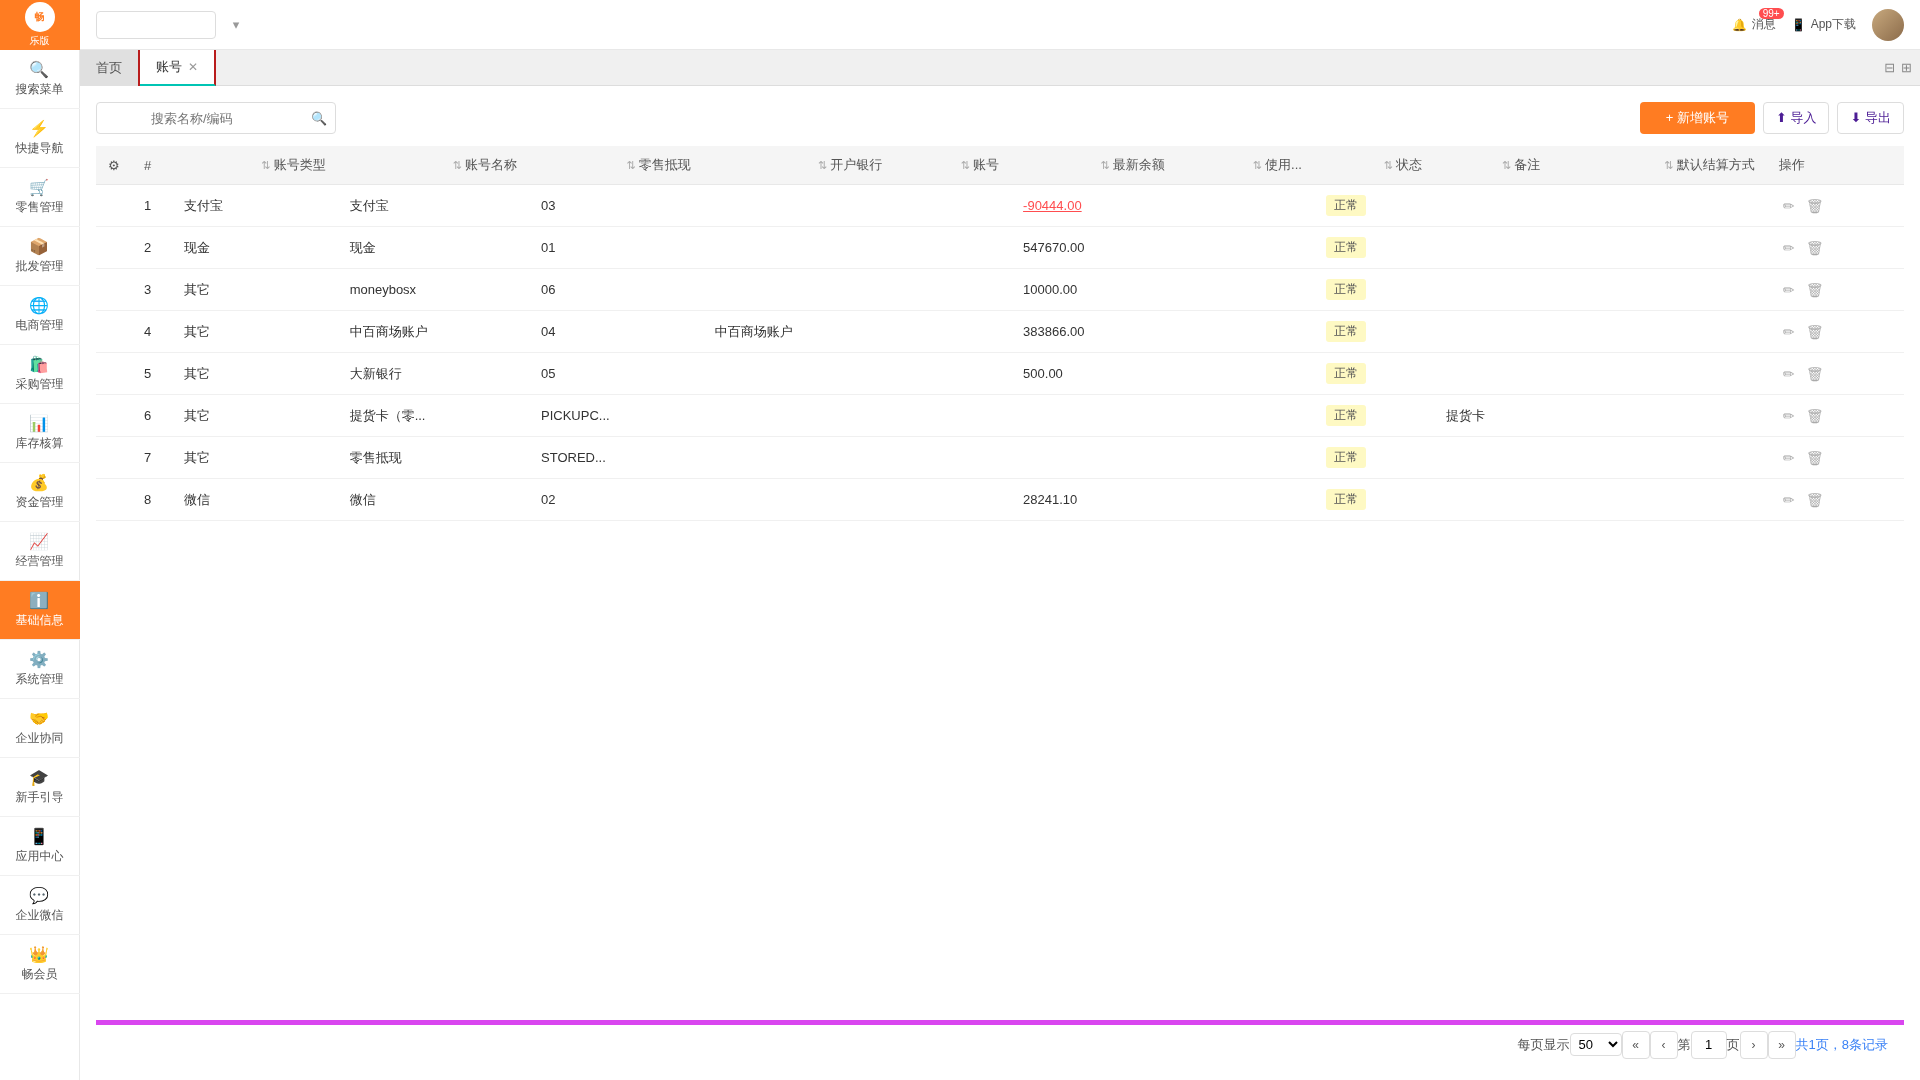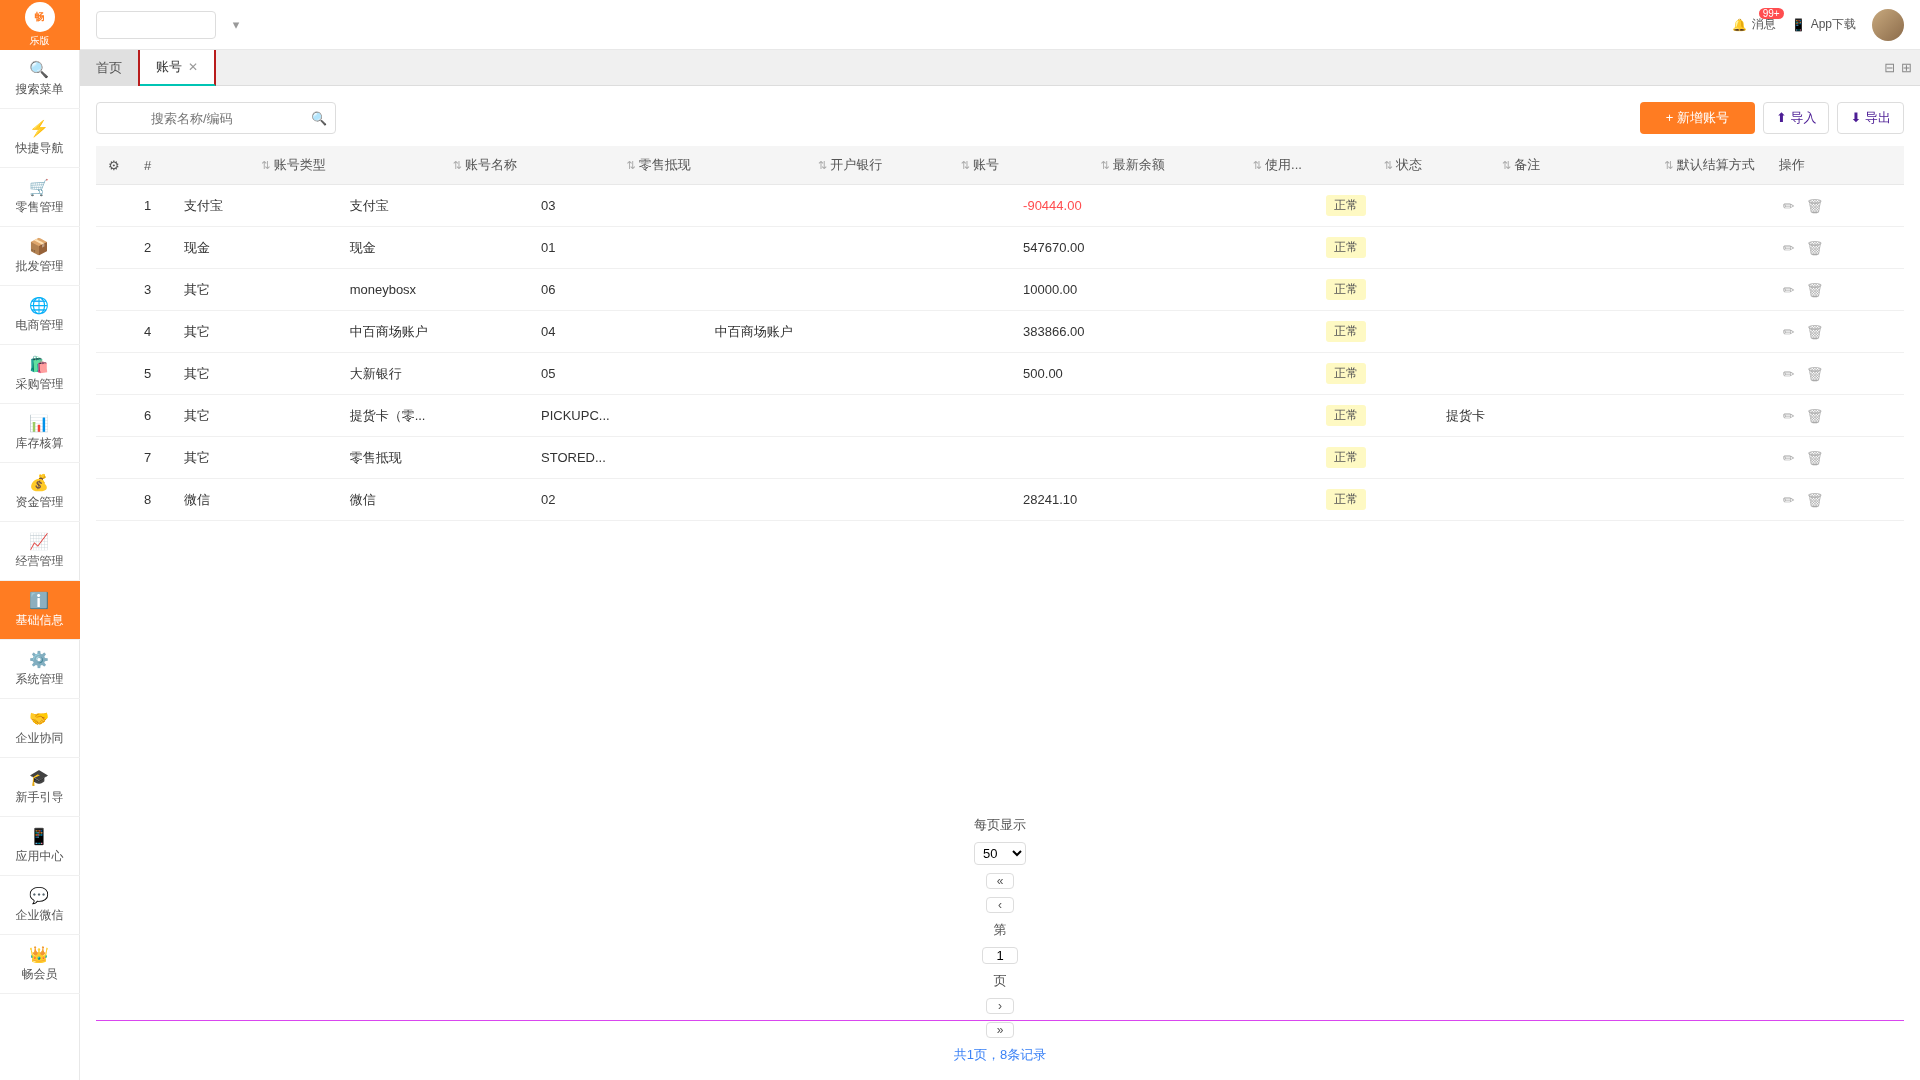--- a/index.html
+++ b/index.html
@@ -231,27 +231,25 @@
       font-size: 12px;
     }
     .action-btn { background: none; border: none; cursor: pointer; color: #aaa; font-size: 14px; padding: 2px 4px; }
 
     
     .footer {
       height: 44px;
       display: flex;
       align-items: center;
       justify-content: flex-end;
-      border-top: 1px solid #d946ef;
+      border-top: 5px solid #d946ef;
       padding: 0 16px;
-      gap: 8px;
       flex-shrink: 0;
       font-size: 13px;
       color: #555;
-      flex-direction: column;
     }
     .page-size-label { color: #555; }
     .page-size-select {
       border: 1px solid #ddd;
       border-radius: 4px;
       padding: 2px 4px;
       font-size: 13px;
       background: #fff;
     }
     .page-nav-btn {
@@ -437,21 +435,21 @@
         </thead>
         <tbody id="table-body">
         <tr>
       <td></td>
       <td>1</td>
       <td>支付宝</td>
       <td>支付宝</td>
       <td>03</td>
       <td></td>
       <td></td>
-      <td style="color:#ff4d4f;">-90444.00</td>
+      <td style="color:#ff4d4f;text-decoration:underline;">-90444.00</td>
       <td></td>
       <td><span class="status-badge">正常</span></td>
       <td></td>
       <td></td>
       <td>
         <button class="action-btn">✏</button>
         <button class="action-btn">🗑</button>
       </td>
     </tr>
             <tr>

